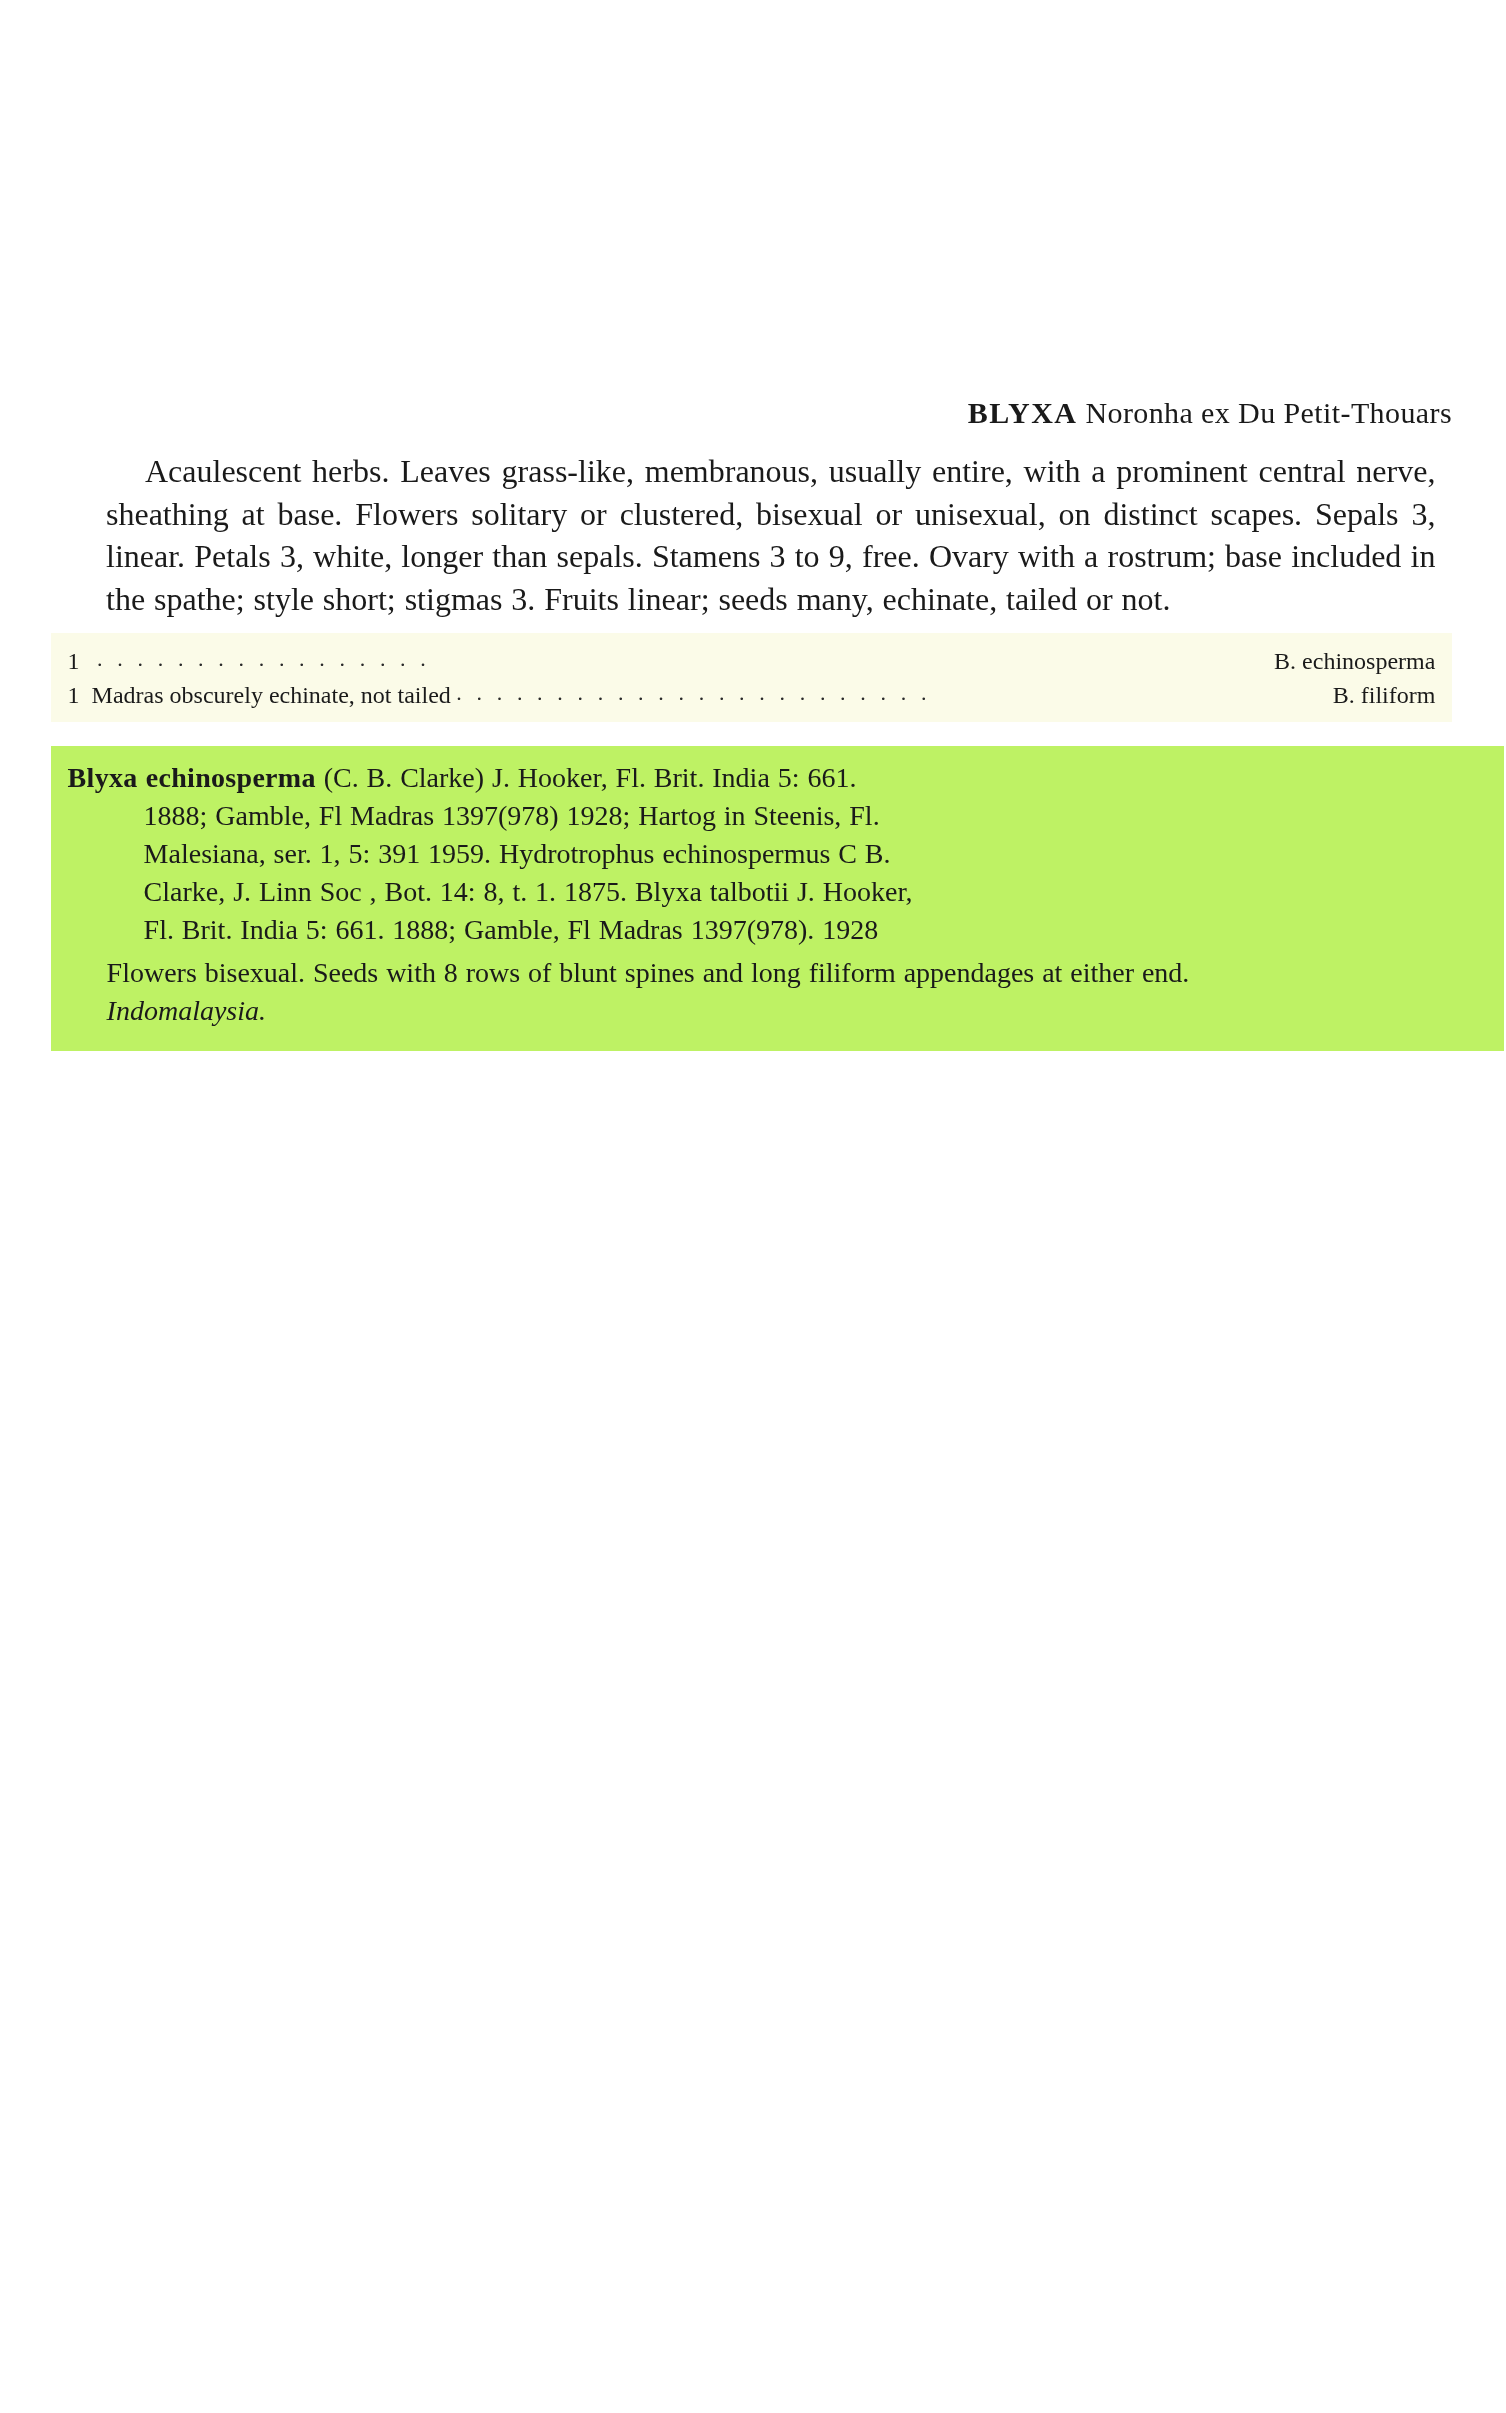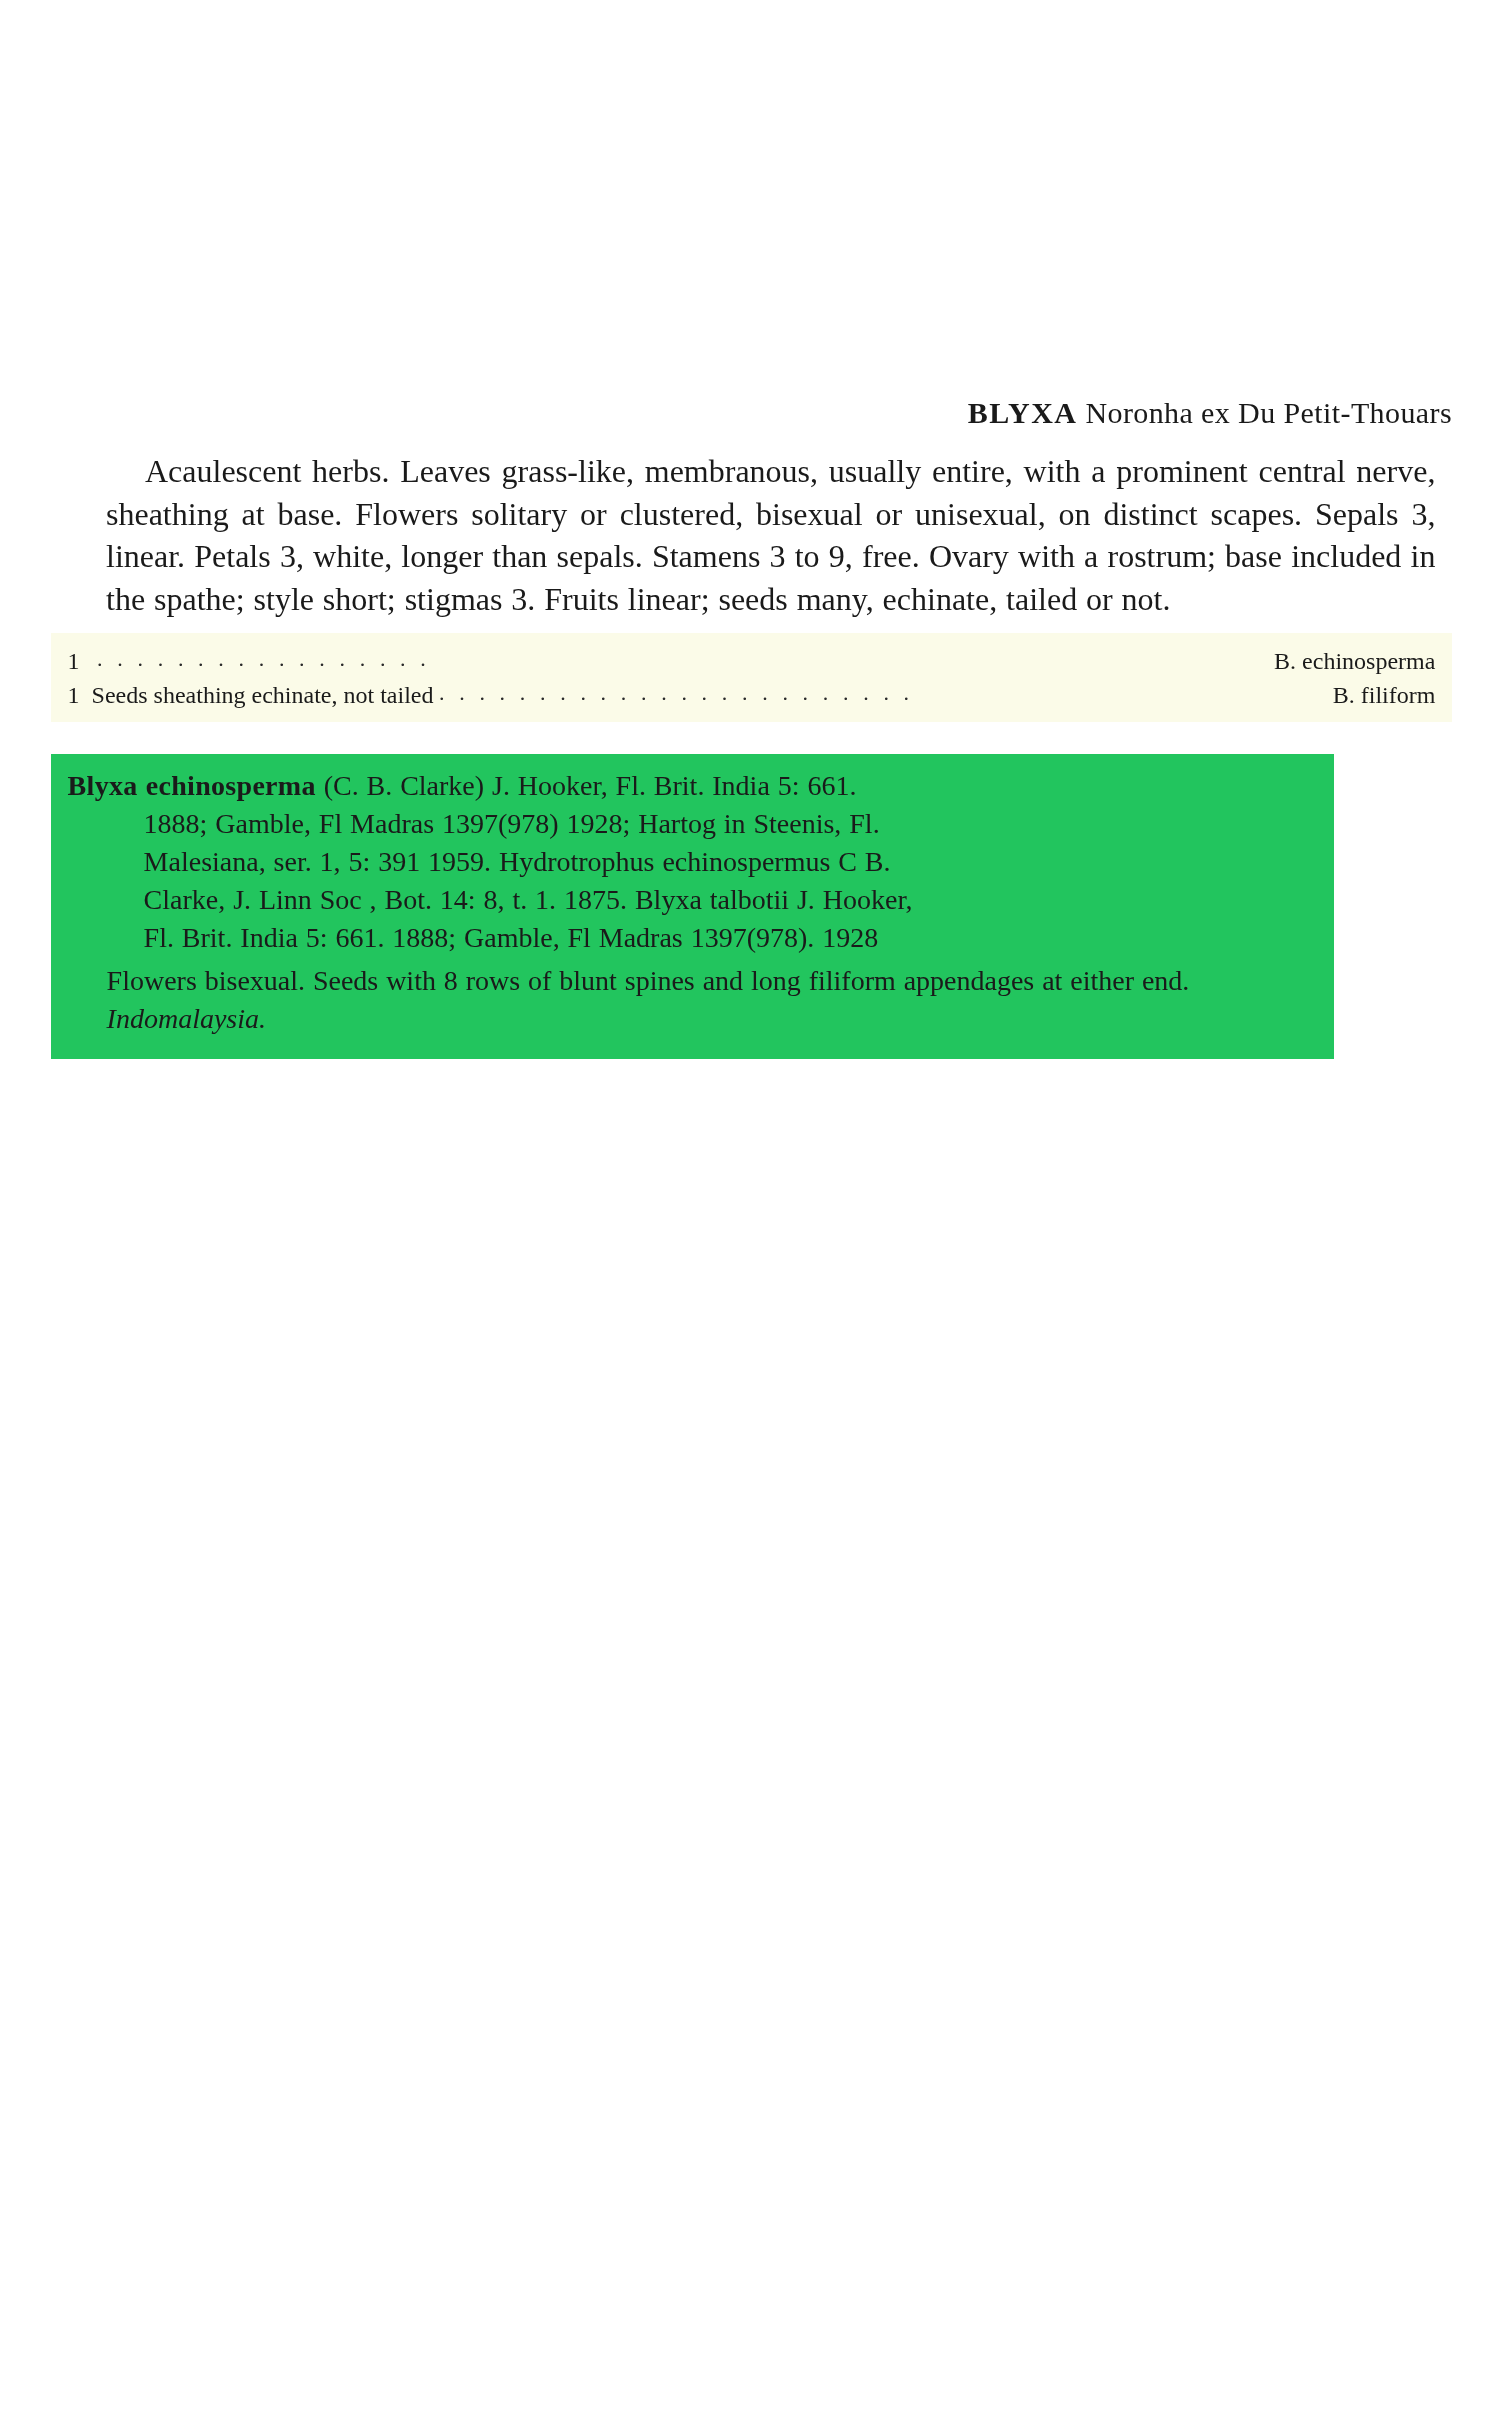--- a/index.html
+++ b/index.html
@@ -91,25 +91,25 @@
     font-size: 22px;
     position: relative;
     top: -2.8px;
   }
   .key-target {
     flex: 0 0 auto;
   }
 
   
   .species-block {
-    background: #22c55e;
-    margin-top: 32px;
+    background: #bef264;
+    margin-top: 24px;
     padding: 13px 16.6px 24px 16.6px;
     box-sizing: border-box;
-    width: 1283px;
+    width: 1453px;
   }
   .species-entry {
     font-size: 28px;
     line-height: 1.36;
     text-align: justify;
     margin: 0;
     padding-right: 9.2px;
     word-spacing: 0.9px;
   }
   .species-name {
@@ -157,21 +157,21 @@
     <div class="key-block">
 
       <div class="key-line">
         <span class="key-num">1</span>
         <span class="key-dots">. . . . . . . . . . . . . . . . .</span>
         <span class="key-target">B. echinosperma</span>
       </div>
 
       <div class="key-line">
         <span class="key-num">1</span>
-        <span class="key-text">Seeds sheathing echinate, not tailed</span>
+        <span class="key-text">Madras obscurely echinate, not tailed</span>
         <span class="key-dots">. . . . . . . . . . . . . . . . . . . . . . . .</span>
         <span class="key-target">B. filiform</span>
       </div>
 
     </div>
 
     <div class="species-block">
 
       <p class="species-entry"><span class="species-name">Blyxa echinosperma</span> <span>(C. B. Clarke) J. Hooker, Fl. Brit. India 5: 661.</span><br><span class="cont-indent"></span><span>1888; Gamble, Fl Madras 1397(978) 1928; Hartog in Steenis, Fl.</span><br><span class="cont-indent"></span><span>Malesiana, ser. 1, 5: 391 1959. </span><span class="italic">Hydrotrophus echinospermus</span><span> C B.</span><br><span class="cont-indent"></span><span>Clarke, J. Linn Soc , Bot. 14: 8, t. 1. 1875. </span><span class="italic">Blyxa talbotii</span><span> J. Hooker,</span><br><span class="cont-indent"></span><span>Fl. Brit. India 5: 661. 1888; Gamble, Fl Madras 1397(978). 1928</span></p>
 

